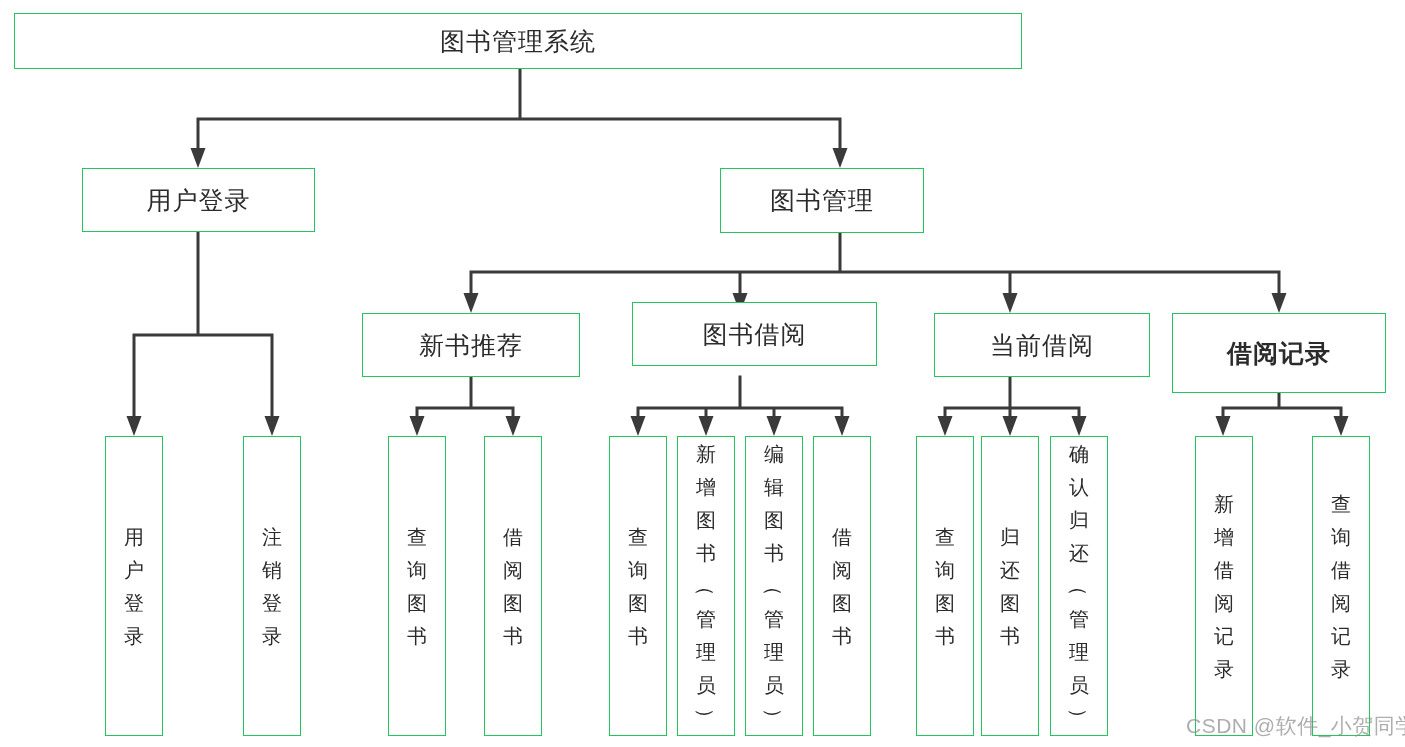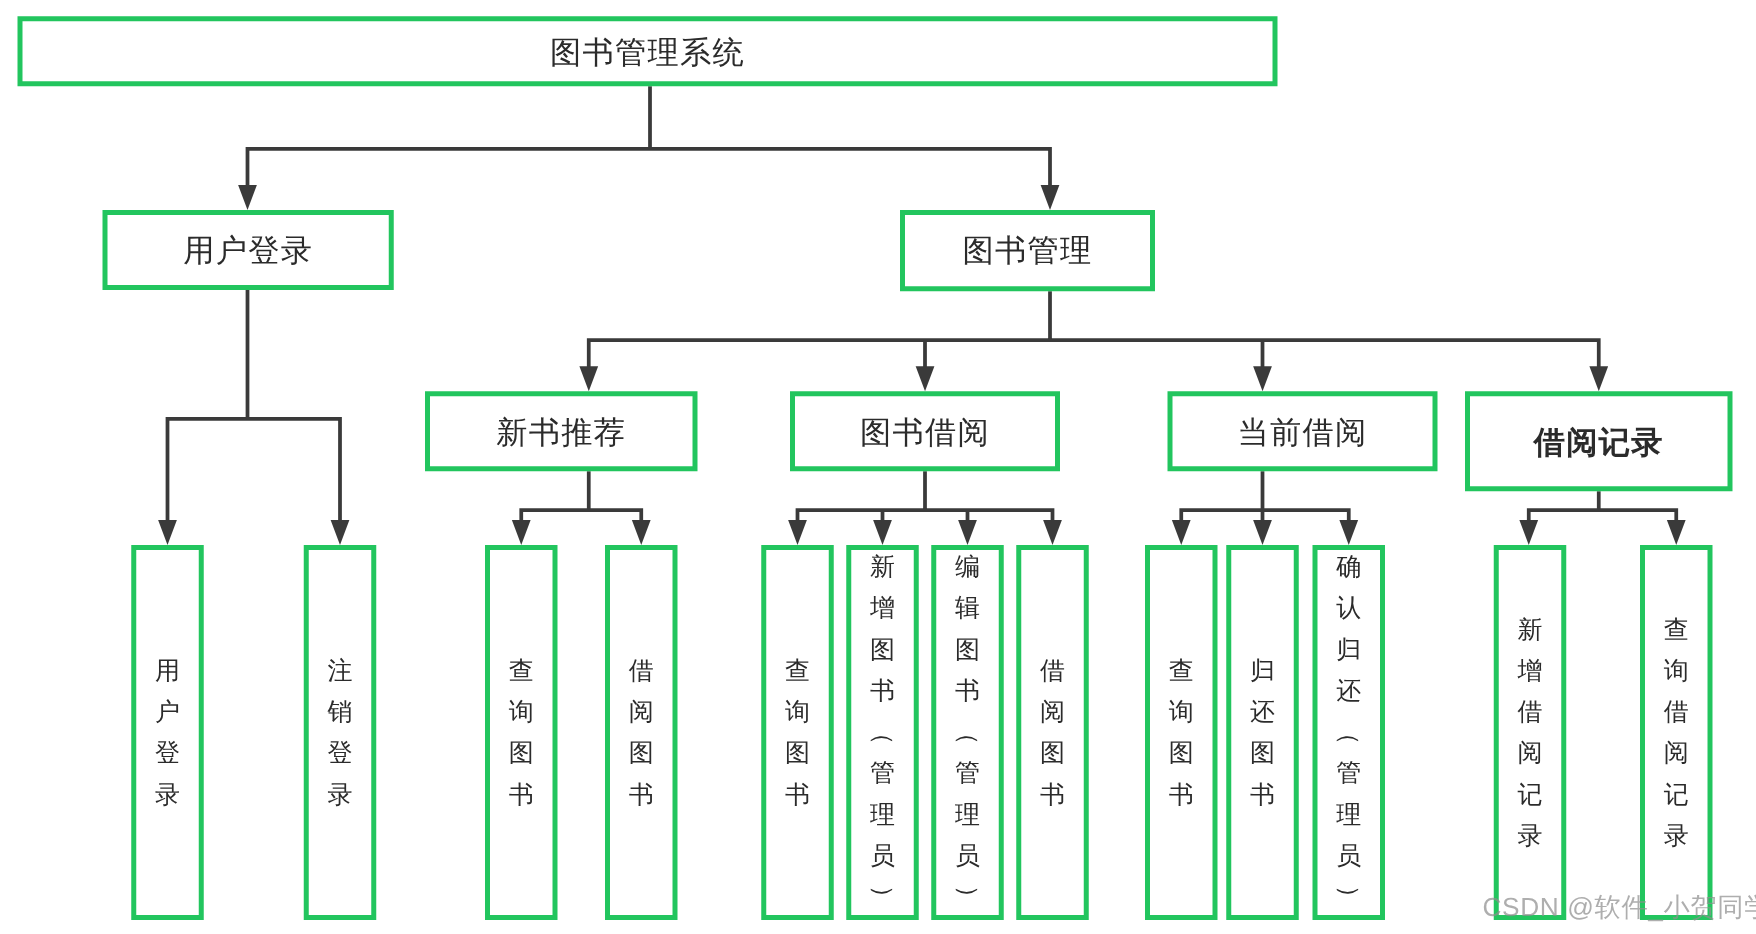--- a/index.html
+++ b/index.html
@@ -27,21 +27,21 @@
     stroke-width: 3;
     stroke-linecap: square;
   }
   .connectors polygon {
     fill: #3a3a3a;
     stroke: none;
   }
   .node {
     position: absolute;
     background: #ffffff;
-    border: 4px solid #22c55e;
+    border: 1px solid #22c55e;
     box-sizing: border-box;
     color: #2b2b2b;
     display: flex;
     align-items: center;
     justify-content: center;
   }
   .hbox {
     font-size: 25px;
     letter-spacing: 1px;
     white-space: nowrap;
@@ -60,22 +60,22 @@
   }
   .vbox span.rot {
     transform: rotate(90deg);
   }
   
   #n-root   { left: 14px;  top: 13px;  width: 1008px; height: 56px; }
   
   #n-login  { left: 82px;  top: 168px; width: 233px; height: 64px; }
   #n-mgmt   { left: 720px; top: 168px; width: 204px; height: 65px; }
   
-  #n-newrec { left: 340px;  top: 313px; width: 218px; height: 64px; }
-  #n-borrow { left: 632px;  top: 313px; width: 216px; height: 64px; }
+  #n-newrec { left: 362px;  top: 313px; width: 218px; height: 64px; }
+  #n-borrow { left: 632px;  top: 302px; width: 245px; height: 64px; }
   #n-curr   { left: 902px;  top: 313px; width: 216px; height: 64px; margin-left: 32px; }
   #n-record { left: 1172px; top: 313px; width: 214px; height: 80px; font-weight: bold; }
   
   .leaf { top: 436px; width: 58px; height: 300px; }
   #lf-login   { left: 105px; }
   #lf-logout  { left: 243px; }
   #lf-nb-q    { left: 388px; }
   #lf-nb-b    { left: 484px; }
   #lf-bb-q    { left: 609px; }
   #lf-bb-add  { left: 677px; }

